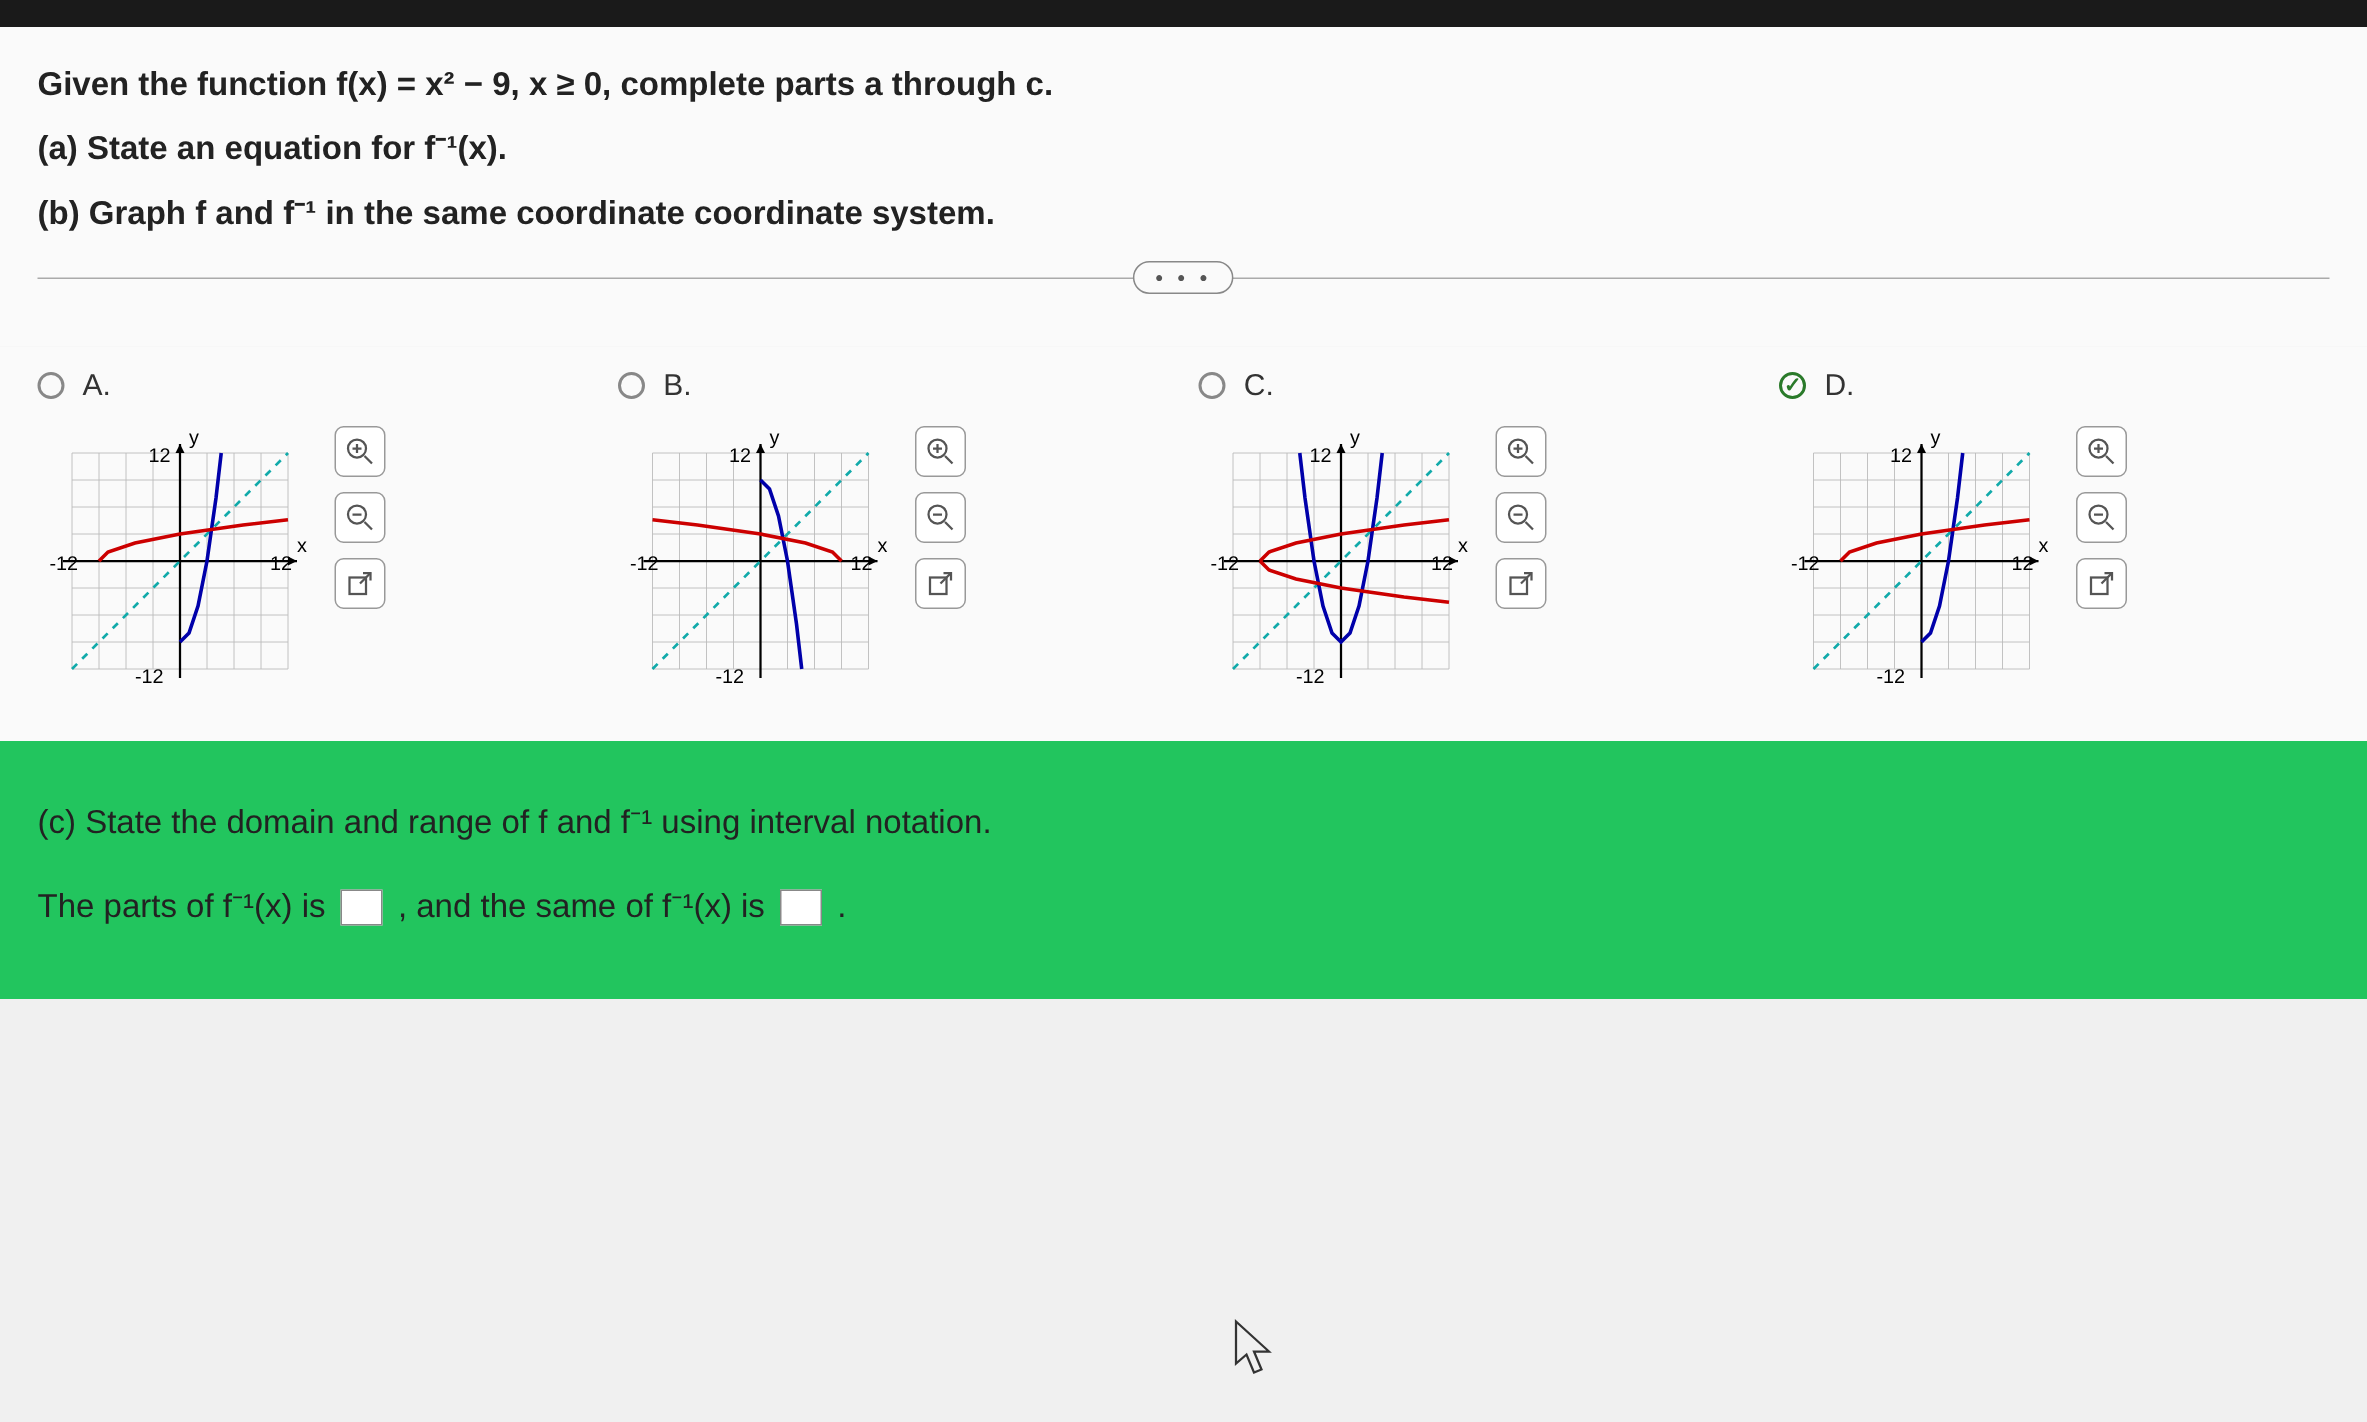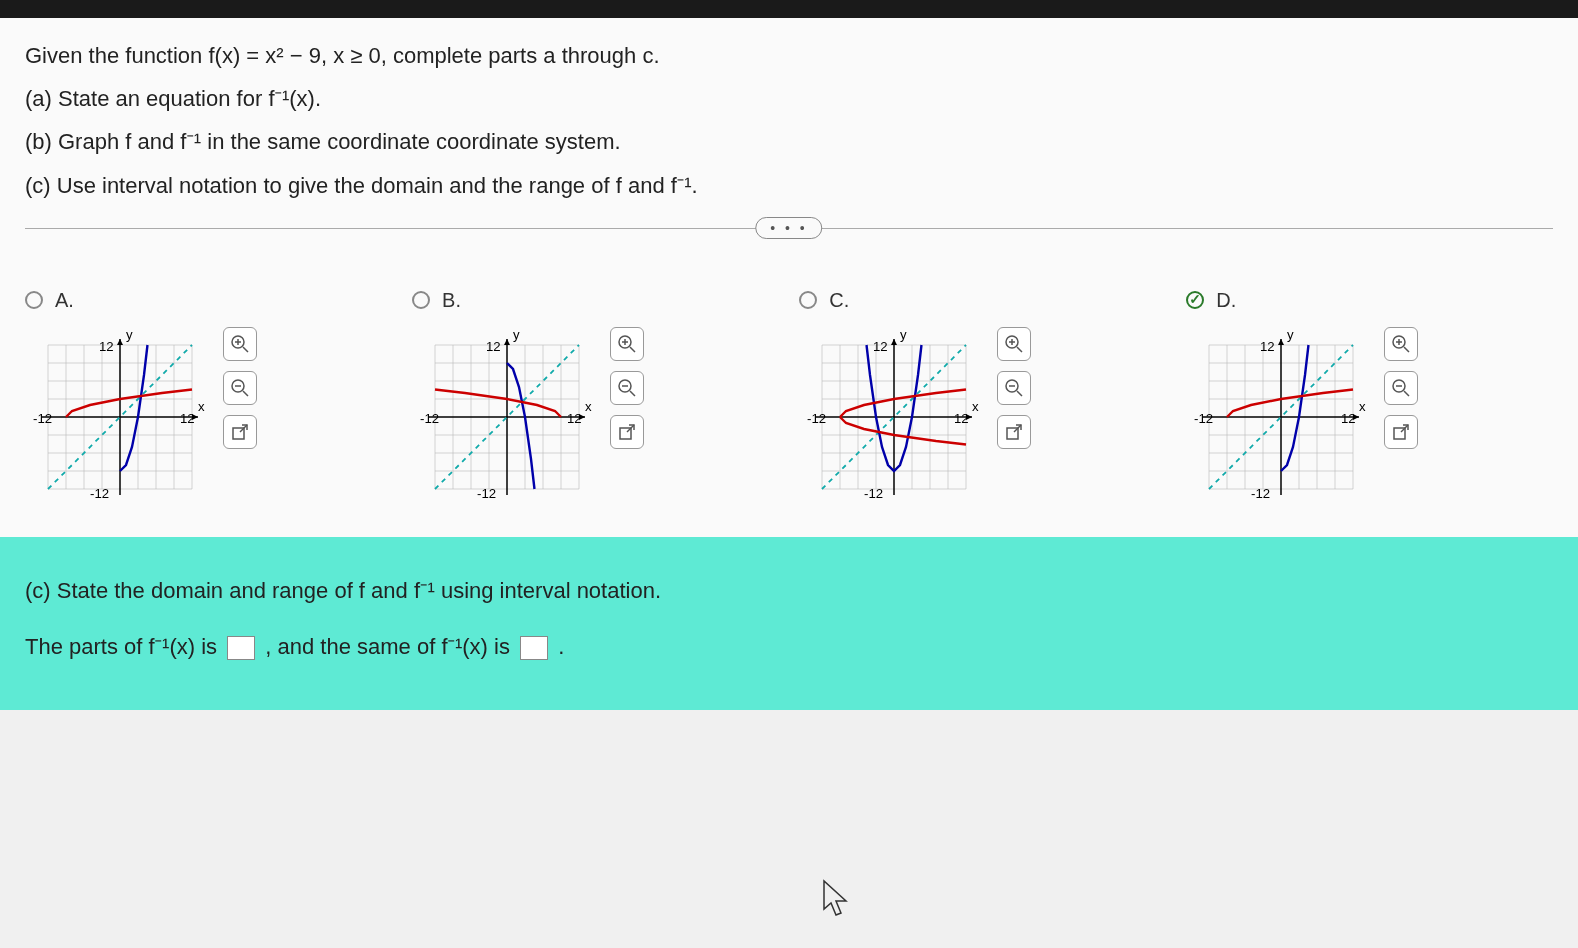--- a/index.html
+++ b/index.html
@@ -16,20 +16,21 @@
       overflow: hidden;
     }
     .header-dark {
       background: #1a1a1a;
       height: 18px;
       width: 100%;
     }
     .question-area {
       background: #fafafa;
       padding: 20px 25px;
+      font-weight: bold;
     }
     .question-text {
       font-size: 22px;
       color: #222;
       line-height: 1.6;
       margin-bottom: 8px;
     }
     .divider {
       border-top: 1px solid #aaa;
       margin: 25px 0;
@@ -108,21 +109,21 @@
       border-radius: 6px;
       background: #fff;
       display: flex;
       align-items: center;
       justify-content: center;
       font-size: 16px;
       color: #555;
       cursor: pointer;
     }
     .answer-section {
-      background: #5eead4;
+      background: #22c55e;
       padding: 30px 25px;
       font-size: 22px;
       color: #222;
       line-height: 2.2;
     }
     .answer-line {
       margin-bottom: 8px;
     }
     .blank {
       display: inline-block;
@@ -143,21 +144,20 @@
   </style>
 </head>
 <body>
 
 <div class="header-dark"></div>
 
 <div class="question-area">
   <div class="question-text">Given the function f(x) = x² − 9, x ≥ 0, complete parts a through c.</div>
   <div class="question-text">(a) State an equation for f⁻¹(x).</div>
   <div class="question-text">(b) Graph f and f⁻¹ in the same coordinate coordinate system.</div>
-  <div class="question-text">(c) Use interval notation to give the domain and the range of f and f⁻¹.</div>
 
   <div class="divider">
     <span class="divider-dots">• • •</span>
   </div>
 </div>
 
 <div class="choices-row">
 
   <div class="choice">
     <div class="choice-header">

